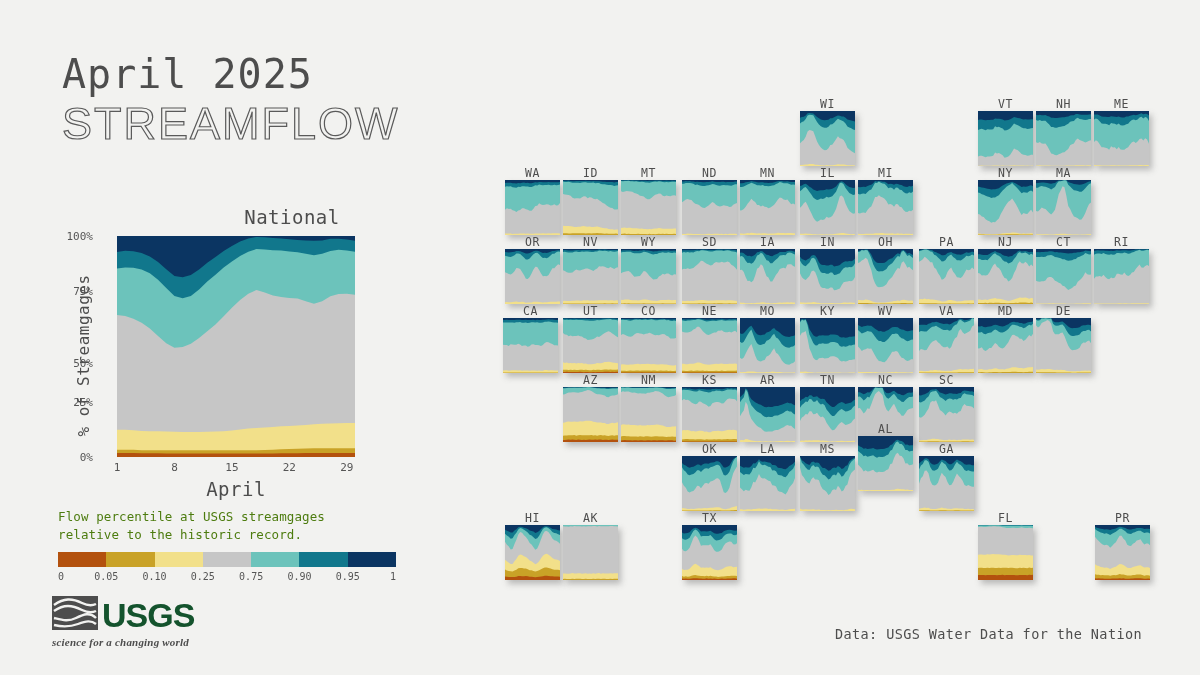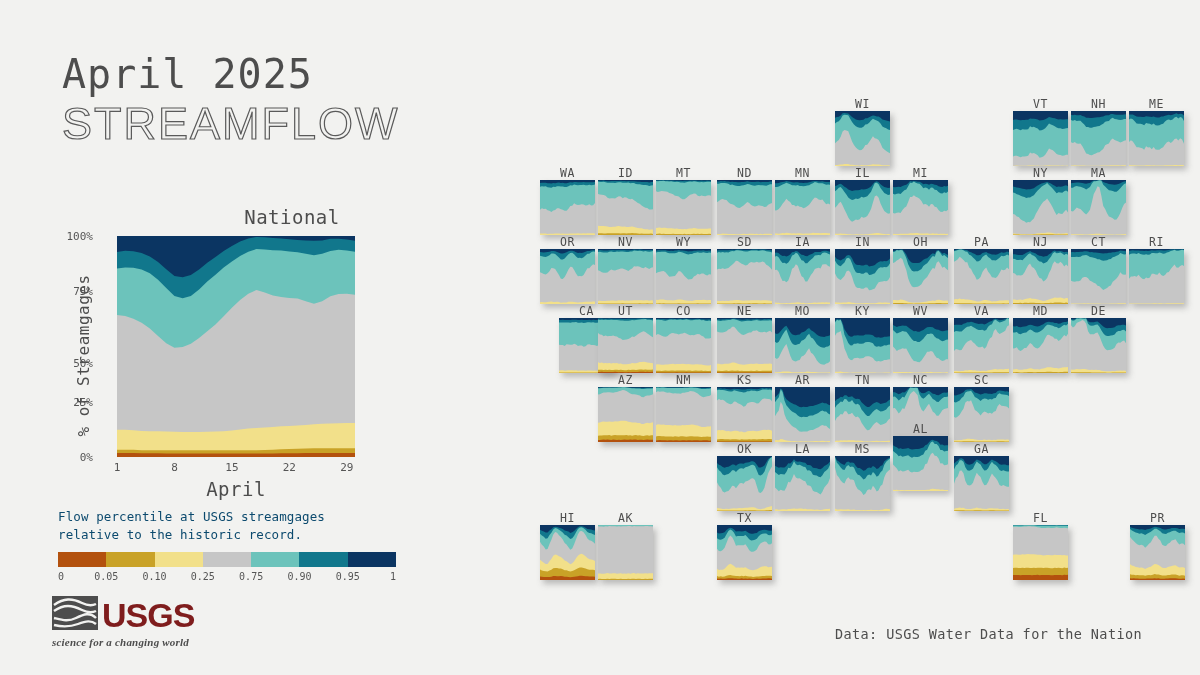--- a/index.html
+++ b/index.html
@@ -51,35 +51,35 @@
     position: absolute; top: 255px; font-size: 11px; color: #555;
     transform: translateX(-50%);
   }
   #nat-xlabel {
     position: absolute; left: 61px; top: 272px; width: 238px;
     text-align: center; font-size: 19px; color: #4d4d4d; letter-spacing: .5px;
   }
 
   
   #legend { position: absolute; left: 58px; top: 508px; width: 340px; }
-  #legend-caption { font-size: 12.5px; color: #0c4a6e; line-height: 1.45; letter-spacing: .1px; }
+  #legend-caption { font-size: 12.5px; color: #4d7c0f; line-height: 1.45; letter-spacing: .1px; }
   #colorbar { display: flex; width: 338px; height: 15px; margin-top: 8px; }
   #colorbar div { flex: 1 1 0; }
   #cb-ticks { position: relative; height: 16px; margin-top: 4px; width: 338px; }
   #cb-ticks span { position: absolute; top: 0; font-size: 10px; color: #555; transform: translateX(-50%); }
 
   
   #usgs { position: absolute; left: 52px; top: 596px; display: flex; flex-direction: column; }
   #usgs-row { display: flex; align-items: center; gap: 4px; }
-  #usgs-word { font-family: "Liberation Sans", sans-serif; font-weight: bold; font-size: 34px; color: #7f1d1d; letter-spacing: -1px; line-height: 1; }
+  #usgs-word { font-family: "Liberation Sans", sans-serif; font-weight: bold; font-size: 34px; color: #14532d; letter-spacing: -1px; line-height: 1; }
   #usgs-tag { font-family: "Liberation Serif", serif; font-style: italic; font-weight: bold; font-size: 11px; color: #4d4d4d; margin-top: 2px; letter-spacing: .2px; }
 
   
   #grid { position: absolute; left: 0; top: 0; width: 1200px; height: 675px; }
-  .tile { position: absolute; width: 55px; margin-left: 35px; }
+  .tile { position: absolute; width: 55px; }
   .tile .lab {
     font-size: 11.5px; color: #4d4d4d; text-align: center;
     height: 14px; line-height: 14px; letter-spacing: .5px;
   }
   .tile .plot {
     width: 55px; height: 55px; background: #c6c6c6; overflow: hidden;
     box-shadow: 3px 4px 6px rgba(120,120,120,0.45);
   }
   .tile .plot svg { display: block; width: 100%; height: 100%; }
 
@@ -502,21 +502,21 @@
             <path d="M 0.00 -0.00 L 1.90 0.00 L 3.79 0.00 L 5.69 0.00 L 7.59 0.00 L 9.48 0.00 L 11.38 0.00 L 13.28 0.00 L 15.17 -0.00 L 17.07 0.00 L 18.97 0.00 L 20.86 0.00 L 22.76 -0.00 L 24.66 0.00 L 26.55 0.00 L 28.45 0.00 L 30.34 0.00 L 32.24 -0.00 L 34.14 0.00 L 36.03 -0.00 L 37.93 -0.00 L 39.83 0.00 L 41.72 0.00 L 43.62 0.00 L 45.52 0.00 L 47.41 -0.00 L 49.31 -0.00 L 51.21 -0.00 L 53.10 -0.00 L 55.00 0.00 L 55 55 L 0 55 Z" fill="#0b3562"></path>
             <path d="M 0.00 1.93 L 1.90 1.47 L 3.79 1.37 L 5.69 1.57 L 7.59 1.60 L 9.48 1.40 L 11.38 1.79 L 13.28 1.75 L 15.17 2.05 L 17.07 1.87 L 18.97 2.00 L 20.86 1.86 L 22.76 1.17 L 24.66 1.39 L 26.55 1.60 L 28.45 1.32 L 30.34 1.32 L 32.24 1.29 L 34.14 1.59 L 36.03 1.58 L 37.93 1.37 L 39.83 1.03 L 41.72 0.54 L 43.62 0.58 L 45.52 0.50 L 47.41 0.61 L 49.31 0.47 L 51.21 0.52 L 53.10 0.25 L 55.00 0.61 L 55 55 L 0 55 Z" fill="#11778c"></path>
             <path d="M 0.00 5.69 L 1.90 4.68 L 3.79 4.62 L 5.69 4.48 L 7.59 5.07 L 9.48 4.12 L 11.38 5.01 L 13.28 5.45 L 15.17 5.79 L 17.07 5.15 L 18.97 5.72 L 20.86 5.47 L 22.76 3.91 L 24.66 4.07 L 26.55 4.17 L 28.45 4.15 L 30.34 3.58 L 32.24 4.10 L 34.14 4.73 L 36.03 4.48 L 37.93 3.46 L 39.83 3.01 L 41.72 1.93 L 43.62 1.50 L 45.52 0.74 L 47.41 1.87 L 49.31 1.65 L 51.21 1.35 L 53.10 0.81 L 55.00 1.26 L 55 55 L 0 55 Z" fill="#6cc3bb"></path>
             <path d="M 0.00 29.67 L 1.90 27.56 L 3.79 27.58 L 5.69 26.96 L 7.59 27.71 L 9.48 25.82 L 11.38 27.94 L 13.28 29.73 L 15.17 30.18 L 17.07 28.50 L 18.97 29.34 L 20.86 28.52 L 22.76 24.63 L 24.66 24.70 L 26.55 25.51 L 28.45 25.81 L 30.34 23.41 L 32.24 25.99 L 34.14 27.09 L 36.03 25.91 L 37.93 23.50 L 39.83 23.10 L 41.72 20.12 L 43.62 17.74 L 45.52 15.54 L 47.41 18.59 L 49.31 18.71 L 51.21 17.07 L 53.10 16.11 L 55.00 16.97 L 55 55 L 0 55 Z" fill="#c6c6c6"></path>
             <path d="M 0.00 54.47 L 1.90 54.45 L 3.79 54.44 L 5.69 54.43 L 7.59 54.45 L 9.48 54.41 L 11.38 54.41 L 13.28 54.47 L 15.17 54.48 L 17.07 54.46 L 18.97 54.50 L 20.86 54.39 L 22.76 54.40 L 24.66 54.35 L 26.55 54.32 L 28.45 54.38 L 30.34 54.34 L 32.24 54.35 L 34.14 54.47 L 36.03 54.43 L 37.93 54.37 L 39.83 54.33 L 41.72 54.22 L 43.62 54.16 L 45.52 54.16 L 47.41 54.27 L 49.31 54.19 L 51.21 54.15 L 53.10 54.15 L 55.00 54.18 L 55 55 L 0 55 Z" fill="#f2e08a"></path>
             <path d="M 0.00 55.00 L 1.90 54.98 L 3.79 54.98 L 5.69 54.96 L 7.59 54.97 L 9.48 54.97 L 11.38 54.99 L 13.28 54.95 L 15.17 54.95 L 17.07 55.00 L 18.97 55.00 L 20.86 54.97 L 22.76 55.00 L 24.66 55.00 L 26.55 54.97 L 28.45 54.95 L 30.34 54.98 L 32.24 55.00 L 34.14 55.00 L 36.03 55.00 L 37.93 54.97 L 39.83 54.95 L 41.72 54.98 L 43.62 55.00 L 45.52 54.99 L 47.41 55.00 L 49.31 54.95 L 51.21 54.97 L 53.10 54.97 L 55.00 54.95 L 55 55 L 0 55 Z" fill="#c9a227"></path>
             <path d="M 0.00 55.00 L 1.90 55.00 L 3.79 55.00 L 5.69 54.96 L 7.59 54.97 L 9.48 54.97 L 11.38 54.99 L 13.28 54.95 L 15.17 54.98 L 17.07 55.00 L 18.97 55.00 L 20.86 54.97 L 22.76 55.00 L 24.66 55.00 L 26.55 54.97 L 28.45 55.00 L 30.34 54.98 L 32.24 55.00 L 34.14 55.00 L 36.03 55.00 L 37.93 54.97 L 39.83 55.00 L 41.72 54.98 L 43.62 55.00 L 45.52 54.99 L 47.41 55.00 L 49.31 54.99 L 51.21 54.97 L 53.10 55.00 L 55.00 54.97 L 55 55 L 0 55 Z" fill="#b3510e"></path>
           </svg>
         </div>
       </div>
-      <div class="tile" style="left: 524px; top: 304px;">
+      <div class="tile" style="left: 503px; top: 304px;">
         <div class="lab">CA</div>
         <div class="plot">
           <svg viewBox="0 0 55 55" preserveAspectRatio="none">
             <path d="M 0.00 0.00 L 1.90 0.00 L 3.79 0.00 L 5.69 0.00 L 7.59 0.00 L 9.48 0.00 L 11.38 0.00 L 13.28 0.00 L 15.17 0.00 L 17.07 -0.00 L 18.97 0.00 L 20.86 0.00 L 22.76 0.00 L 24.66 0.00 L 26.55 0.00 L 28.45 -0.00 L 30.34 -0.00 L 32.24 0.00 L 34.14 0.00 L 36.03 -0.00 L 37.93 -0.00 L 39.83 -0.00 L 41.72 0.00 L 43.62 -0.00 L 45.52 -0.00 L 47.41 0.00 L 49.31 0.00 L 51.21 0.00 L 53.10 0.00 L 55.00 0.00 L 55 55 L 0 55 Z" fill="#0b3562"></path>
             <path d="M 0.00 1.90 L 1.90 1.94 L 3.79 1.76 L 5.69 1.94 L 7.59 1.96 L 9.48 1.96 L 11.38 2.08 L 13.28 1.78 L 15.17 1.87 L 17.07 1.78 L 18.97 2.11 L 20.86 1.92 L 22.76 1.87 L 24.66 1.99 L 26.55 2.08 L 28.45 1.92 L 30.34 1.70 L 32.24 2.14 L 34.14 1.71 L 36.03 2.12 L 37.93 1.95 L 39.83 1.75 L 41.72 1.72 L 43.62 1.52 L 45.52 1.34 L 47.41 1.51 L 49.31 1.61 L 51.21 1.86 L 53.10 1.90 L 55.00 1.91 L 55 55 L 0 55 Z" fill="#11778c"></path>
             <path d="M 0.00 4.58 L 1.90 4.44 L 3.79 4.43 L 5.69 4.57 L 7.59 4.45 L 9.48 4.49 L 11.38 4.78 L 13.28 4.23 L 15.17 4.25 L 17.07 4.09 L 18.97 4.85 L 20.86 4.71 L 22.76 4.55 L 24.66 5.03 L 26.55 4.67 L 28.45 4.30 L 30.34 4.22 L 32.24 4.48 L 34.14 4.18 L 36.03 4.63 L 37.93 4.76 L 39.83 4.42 L 41.72 3.77 L 43.62 3.80 L 45.52 3.46 L 47.41 3.86 L 49.31 4.14 L 51.21 4.54 L 53.10 4.54 L 55.00 4.71 L 55 55 L 0 55 Z" fill="#6cc3bb"></path>
             <path d="M 0.00 26.79 L 1.90 27.09 L 3.79 26.97 L 5.69 28.04 L 7.59 26.26 L 9.48 26.46 L 11.38 26.75 L 13.28 26.72 L 15.17 25.65 L 17.07 26.56 L 18.97 27.89 L 20.86 27.59 L 22.76 27.43 L 24.66 28.78 L 26.55 28.16 L 28.45 26.55 L 30.34 26.27 L 32.24 26.88 L 34.14 26.95 L 36.03 27.17 L 37.93 27.98 L 39.83 26.90 L 41.72 24.93 L 43.62 24.08 L 45.52 24.17 L 47.41 25.33 L 49.31 26.11 L 51.21 27.25 L 53.10 27.17 L 55.00 27.42 L 55 55 L 0 55 Z" fill="#c6c6c6"></path>
             <path d="M 0.00 52.50 L 1.90 52.28 L 3.79 52.27 L 5.69 52.76 L 7.59 52.52 L 9.48 52.31 L 11.38 52.32 L 13.28 52.34 L 15.17 52.43 L 17.07 52.28 L 18.97 52.75 L 20.86 52.59 L 22.76 52.59 L 24.66 52.49 L 26.55 52.71 L 28.45 52.40 L 30.34 52.47 L 32.24 52.43 L 34.14 52.73 L 36.03 52.40 L 37.93 52.63 L 39.83 52.66 L 41.72 52.08 L 43.62 52.01 L 45.52 52.38 L 47.41 52.19 L 49.31 52.32 L 51.21 52.60 L 53.10 52.50 L 55.00 52.56 L 55 55 L 0 55 Z" fill="#f2e08a"></path>
             <path d="M 0.00 54.41 L 1.90 54.45 L 3.79 54.42 L 5.69 54.49 L 7.59 54.51 L 9.48 54.50 L 11.38 54.47 L 13.28 54.44 L 15.17 54.48 L 17.07 54.45 L 18.97 54.52 L 20.86 54.52 L 22.76 54.48 L 24.66 54.55 L 26.55 54.53 L 28.45 54.52 L 30.34 54.48 L 32.24 54.53 L 34.14 54.51 L 36.03 54.53 L 37.93 54.50 L 39.83 54.49 L 41.72 54.45 L 43.62 54.47 L 45.52 54.40 L 47.41 54.44 L 49.31 54.44 L 51.21 54.49 L 53.10 54.47 L 55.00 54.49 L 55 55 L 0 55 Z" fill="#c9a227"></path>
             <path d="M 0.00 54.96 L 1.90 55.00 L 3.79 54.96 L 5.69 55.00 L 7.59 55.00 L 9.48 55.00 L 11.38 54.98 L 13.28 54.95 L 15.17 54.98 L 17.07 55.00 L 18.97 55.00 L 20.86 55.00 L 22.76 54.97 L 24.66 54.99 L 26.55 55.00 L 28.45 55.00 L 30.34 55.00 L 32.24 55.00 L 34.14 55.00 L 36.03 55.00 L 37.93 54.97 L 39.83 55.00 L 41.72 54.96 L 43.62 55.00 L 45.52 55.00 L 47.41 55.00 L 49.31 55.00 L 51.21 55.00 L 53.10 55.00 L 55.00 54.98 L 55 55 L 0 55 Z" fill="#b3510e"></path>

